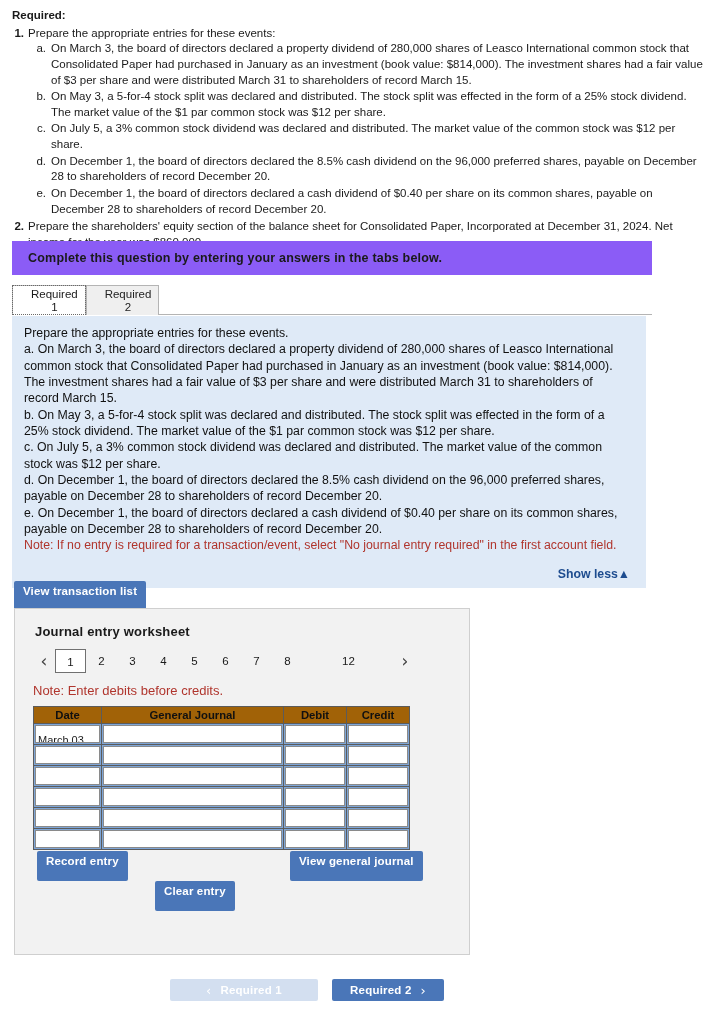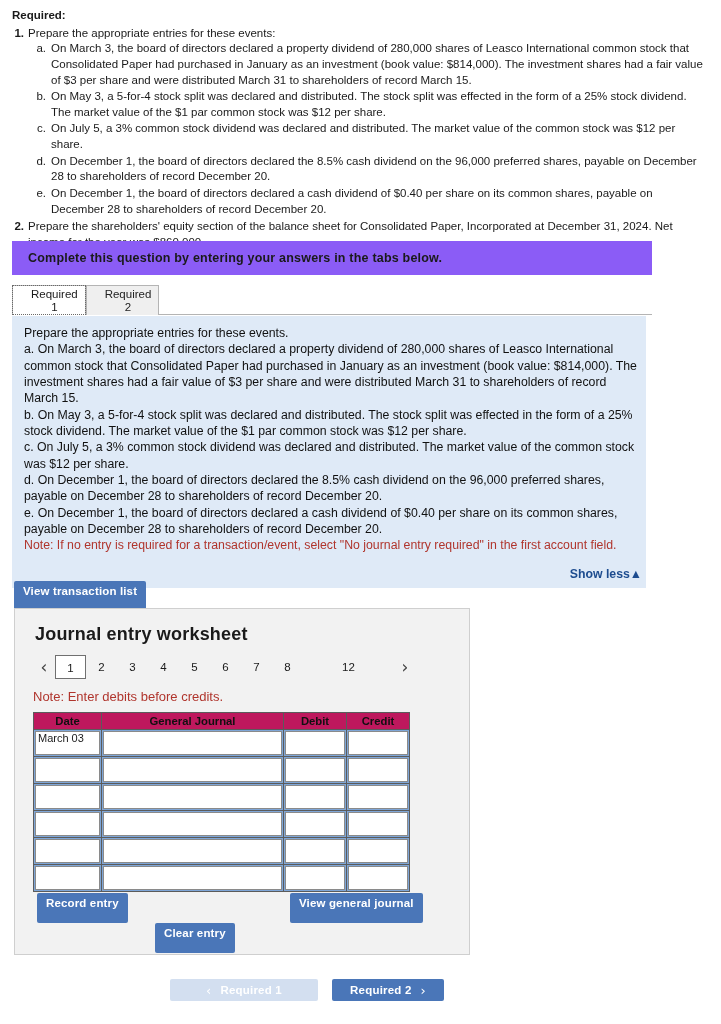--- a/index.html
+++ b/index.html
@@ -120,21 +120,21 @@
     z-index: 2;
   }
 
   
   .blue-panel {
     position: absolute;
     left: 12px;
     top: 316px;
     width: 634px;
     background: #dfeaf7;
-    padding: 9px 4px 6px 12px;
+    padding: 9px 16px 6px 12px;
     box-sizing: border-box;
     font-size: 12.3px;
     line-height: 1.33;
     color: #111;
   }
   .blue-panel p {
     margin: 0;
   }
   .blue-note {
     color: #b0352d;
@@ -174,21 +174,21 @@
     left: 14px;
     top: 608px;
     width: 456px;
     height: 347px;
     background: #f2f2f2;
     border: 1px solid #cfcfcf;
     box-sizing: border-box;
   }
   .ws-title {
     font-weight: bold;
-    font-size: 18px;
+    font-size: 13px;
     margin: 15px 0 0 20px;
     letter-spacing: 0.2px;
   }
 
   
   .pager {
     margin: 9px 0 0 18px;
     display: flex;
     align-items: center;
     height: 26px;
@@ -241,44 +241,44 @@
 
   
   .jtable {
     margin: 8px 0 0 18px;
     border-collapse: collapse;
     width: 376px;
     table-layout: fixed;
     border: 1px solid #5b5b5b;
   }
   .jtable th {
-    background: #be185d;
+    background: #a16207;
     border: 1px solid #5b5b5b;
     font-size: 11.3px;
     font-weight: bold;
     height: 16px;
     text-align: center;
     color: #101010;
     padding: 0;
   }
   .jtable td {
     border: 1px solid #5b5b5b;
     background: #7ea6d8;
     height: 16px;
     padding: 0;
   }
   .cell-in {
     background: #ffffff;
     border: 1px solid #8a8a8a;
-    height: 24px;
+    height: 14px;
     margin: 1px;
     box-sizing: border-box;
     font-size: 11px;
     line-height: 13px;
-    padding: 0 2px;
+    padding: 8px 2px;
     overflow: hidden;
     white-space: nowrap;
   }
   .cell-in.date { text-align: left; }
   .col-date   { width: 68px; }
   .col-gj     { width: 182px; }
   .col-debit  { width: 63px; }
   .col-credit { width: 63px; }
 
   

